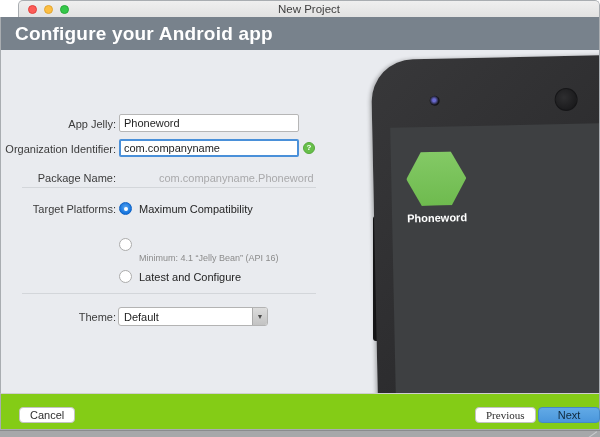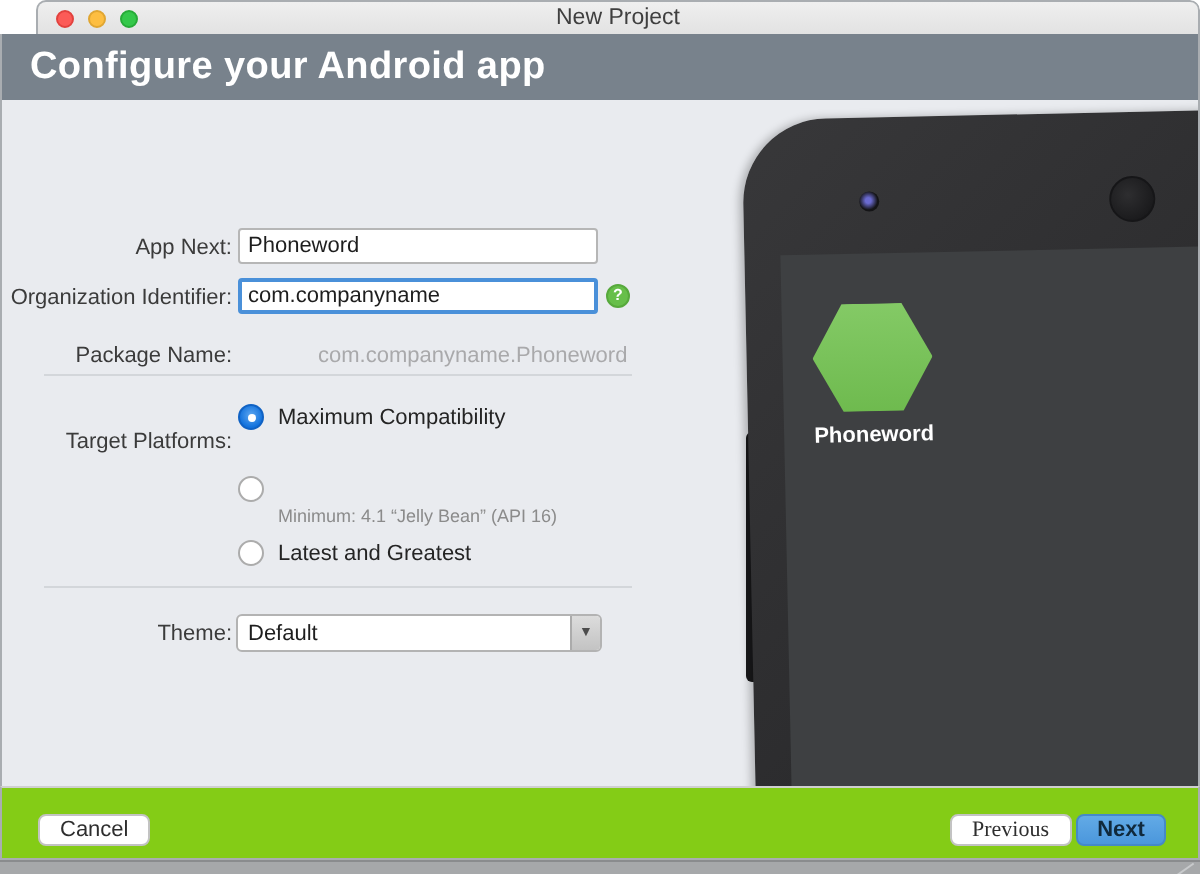--- a/index.html
+++ b/index.html
@@ -65,21 +65,21 @@
     border:1px solid #1062c4;
   }
   .radio.selected::after {
     content:""; position:absolute; left:4px; top:4px; width:4px; height:4px;
     border-radius:50%; background:#ffffff;
   }
   .radio-label { position:absolute; left:138px; font-size:11px; color:#242424; }
   .radio-sub   { position:absolute; left:138px; font-size:9px;  color:#8b8b8b; }
   
   .combo {
-    position:absolute; left:117px; top:257px; width:183px; height:19px;
+    position:absolute; left:117px; top:257px; width:150px; height:19px;
     background:#ffffff; border:1px solid #b3b3b3; border-radius:3px;
     display:flex; align-items:center; overflow:hidden;
   }
   .combo-value { flex:1; font-size:11px; color:#1e1e1e; padding-left:5px; }
   .combo-btn {
     width:15px; height:100%; background:linear-gradient(#dcdcdc,#c3c3c3);
     border-left:1px solid #ababab; display:flex; align-items:center; justify-content:center;
     font-size:7px; color:#4c4c4c;
   }
   
@@ -124,23 +124,23 @@
   }
   .btn {
     position:absolute; top:13px; height:16px; border-radius:4px;
     background:#ffffff; border:1px solid #c3c3c3;
     font-size:11px; color:#2e2e2e; text-align:center; line-height:14px;
     font-family:"Liberation Sans", sans-serif; padding:0 10px;
   }
   .btn-cancel { left:18px; }
   .btn-previous { left:474px;font-family:Liberation Serif, serif; }
   .btn-next {
-    left:537px; width:45px; padding:0;
+    left:537px; width:62px; padding:0;
     background:linear-gradient(#62aae6,#4b97dc); border:1px solid #4589c8;
-    color:#10293c; font-weight:bold;
+    color:#10293c; font-weight:normal;
   }
   .desktop-strip {
     height:7px; background:#a6a8aa; border-top:1px solid #8a8c8e;
   }
   .resize-grip {
     position:absolute; right:2px; bottom:1px; width:13px; height:1px;
     background:#c8cacc; transform:rotate(-35deg);
   }
 </style>
 </head>
@@ -168,42 +168,42 @@
       <div class="phone-body">
         <div class="front-camera"></div>
         <div class="speaker"></div>
         <div class="phone-screen">
           <div class="hex-icon"></div>
           <div class="app-label">Phoneword</div>
         </div>
       </div>
     </div>
 
-    <div class="form-label" style="top:68px;">App Next:</div>
+    <div class="form-label" style="top:68px;">App Jelly:</div>
     <input class="text-input" style="top: 64px;" value="Phoneword">
 
     <div class="form-label" style="top:93px;">Organization Identifier:</div>
     <input class="text-input focused" style="top: 89px;" value="com.companyname">
     <div class="help-badge" style="top:92px;">?</div>
 
     <div class="form-label" style="top:122px;">Package Name:</div>
     <div class="static-value" style="top:122px;">com.companyname.Phoneword</div>
 
     <div class="divider" style="top:137px;"></div>
 
-    <div class="form-label" style="top:153px;margin-top:12px;">Target Platforms:</div>
+    <div class="form-label" style="top:153px;">Target Platforms:</div>
 
     <div class="radio selected" style="top:152px;"></div>
     <div class="radio-label" style="top:153px;">Maximum Compatibility</div>
 
     <div class="radio" style="top:188px;"></div>
     <div class="radio-sub" style="top:203px;">Minimum: 4.1 “Jelly Bean” (API 16)</div>
 
     <div class="radio" style="top:220px;"></div>
-    <div class="radio-label" style="top:221px;">Latest and Greatest</div>
+    <div class="radio-label" style="top:221px;">Latest and Configure</div>
 
     <div class="divider" style="top:243px;"></div>
 
     <div class="form-label" style="top:261px;">Theme:</div>
     <div class="combo">
       <div class="combo-value">Default</div>
       <div class="combo-btn">▼</div>
     </div>
 
   </div>

